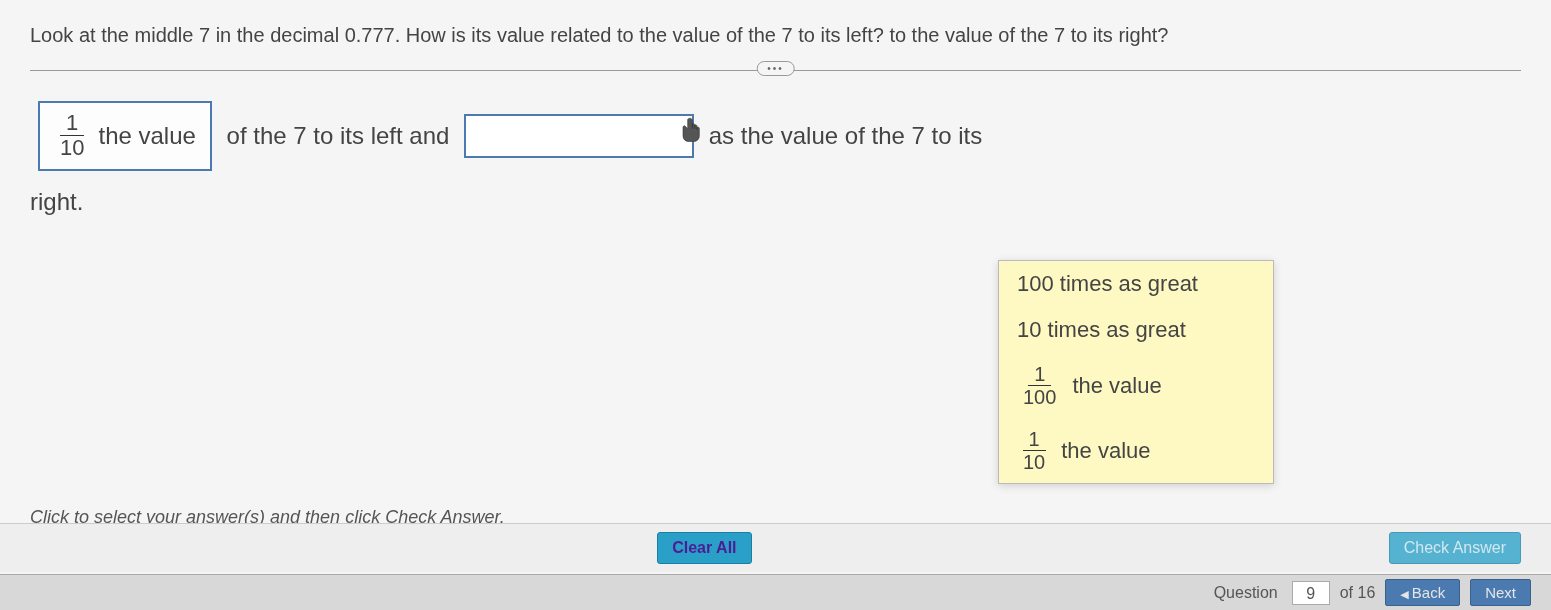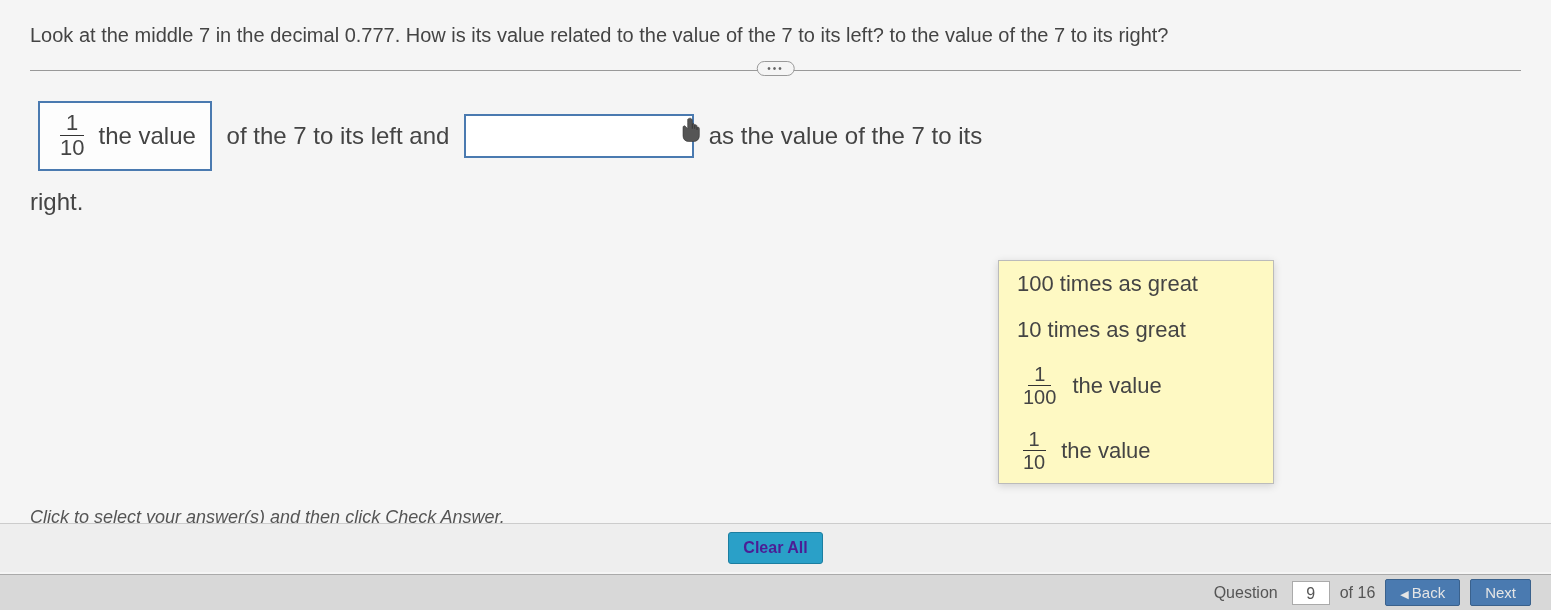--- a/index.html
+++ b/index.html
@@ -255,20 +255,21 @@
     <span>the value</span>
   </div>
 </div>
 
 <div class="hint-text">Click to select your answer(s) and then click Check Answer.</div>
 
 <div class="footer-bar">
   <span class="footer-center">
     <button class="btn btn-clear">Clear All</button>
   </span>
+  <button class="btn btn-check">Check Answer</button>
 </div>
 
 <div class="nav-bar">
   <span class="q-label">Question</span>
   <span class="q-num">9</span>
   <span>of 16</span>
   <button class="nav-btn back">Back</button>
   <button class="nav-btn">Next</button>
 </div>
 

